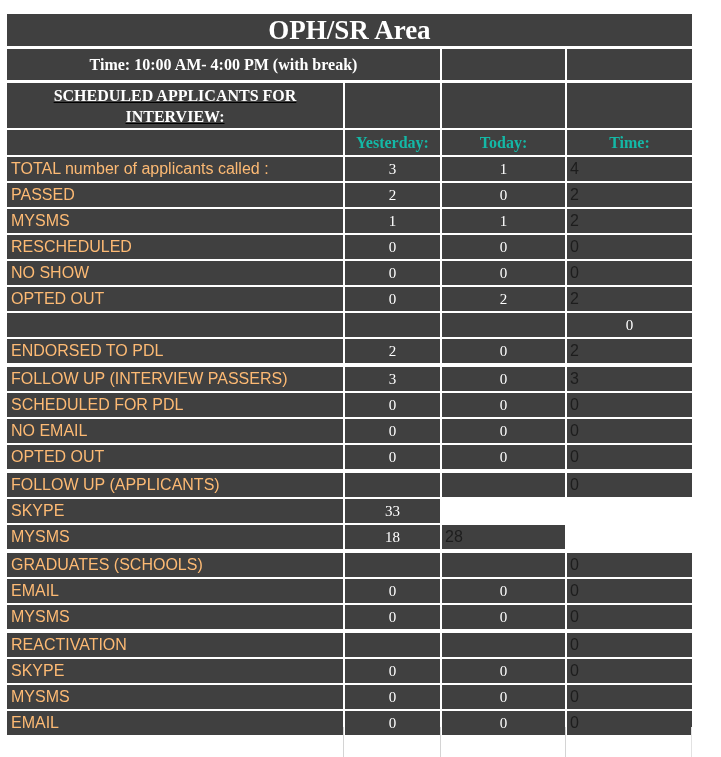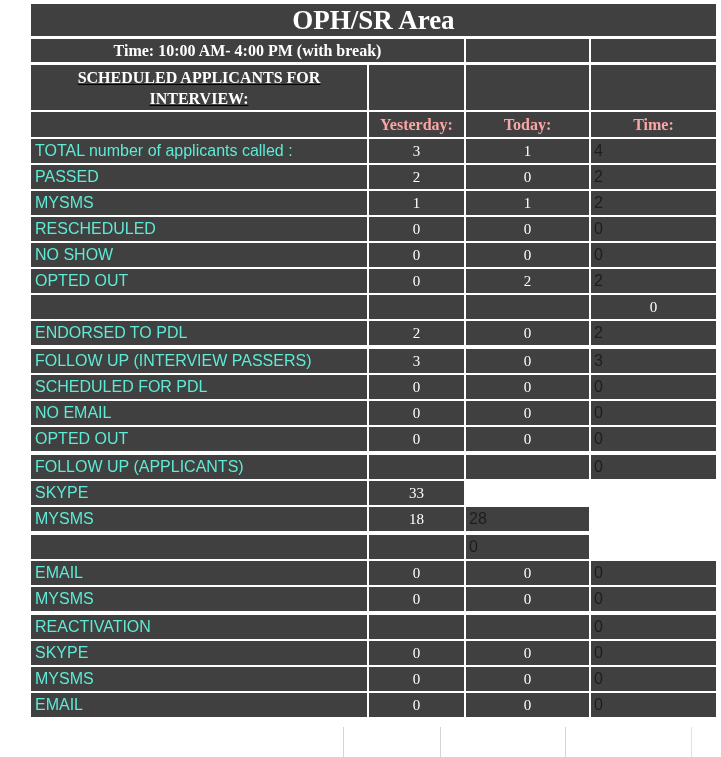--- a/index.html
+++ b/index.html
@@ -1,25 +1,25 @@
 <!DOCTYPE html>
 <html><head>
 <meta charset="utf-8">
 <style>
   html,body { margin:0; padding:0; }
   body {
     width:721px; height:757px; position:relative; background:#ffffff;
     font-family:"Liberation Sans","DejaVu Sans",sans-serif; overflow:hidden;
   }
-  #sheet { position:absolute; left:7px; top:4px; width:685px;margin-left:24px; }
+  #sheet { position:absolute; left:7px; top:14px; width:685px; }
 
   .trow { display:grid; column-gap:2px; margin-bottom:2px; }
   .cols4 { grid-template-columns:336px 95px 123px 125px; }
   .title-row  { grid-template-columns:685px; height:32px; margin-bottom:3px; }
-  .time-row   { grid-template-columns:433px 123px 125px; height:23px; margin-bottom:3px; }
+  .time-row   { grid-template-columns:433px 123px 125px; height:31px; margin-bottom:3px; }
   .sched-row  { height:45px;text-decoration:underline; }
   .header-row { height:25px; }
   .data-row   { height:24px; }
   .group-start{ margin-top:4px; }
 
   .cell { background:#404040; display:flex; align-items:center; overflow:hidden; }
 
   .title-cell {
     justify-content:center; color:#ffffff;
     font:bold 27px "Liberation Serif","DejaVu Serif",serif;
@@ -27,25 +27,25 @@
   .time-cell {
     justify-content:center; color:#ffffff;
     font:bold 16px "Liberation Serif","DejaVu Serif",serif;
   }
   .sched-cell {
     justify-content:center; text-align:center; color:#ffffff;
     font:bold 16px/21px "Liberation Serif","DejaVu Serif",serif;
     padding:0 34px;
   }
   .colhead {
-    justify-content:center; color:#fca5a5;
+    justify-content:center; color:#14b8a6;
     font:bold 16px "Liberation Serif","DejaVu Serif",serif;
   }
   .label-cell {
-    color:#5eead4; font:16px "Liberation Sans","DejaVu Sans",sans-serif;
+    color:#fdba74; font:16px "Liberation Sans","DejaVu Sans",sans-serif;
     padding-left:4px; white-space:nowrap;
   }
   .num-cell {
     justify-content:center; color:#ffffff;
     font:15px "Liberation Serif","DejaVu Serif",serif;
   }
   .total-cell {
     color:#1d1d1d; font:16px "Liberation Sans","DejaVu Sans",sans-serif;
     padding-left:3px;
   }
@@ -169,20 +169,21 @@
       <div class="trow cols4 data-row">
     <div class="cell label-cell">SKYPE</div>
     <div class="cell num-cell">33</div>
   </div>
       <div class="trow cols4 data-row">
     <div class="cell label-cell">MYSMS</div>
     <div class="cell num-cell">18</div>
     <div class="cell total-cell">28</div>
   </div>
       <div class="trow cols4 data-row group-start">
+    <div class="cell label-cell">GRADUATES (SCHOOLS)</div>
     <div class="cell num-cell"></div>
     <div class="cell num-cell"></div>
     <div class="cell total-cell">0</div>
   </div>
       <div class="trow cols4 data-row">
     <div class="cell label-cell">EMAIL</div>
     <div class="cell num-cell">0</div>
     <div class="cell num-cell">0</div>
     <div class="cell total-cell">0</div>
   </div>

